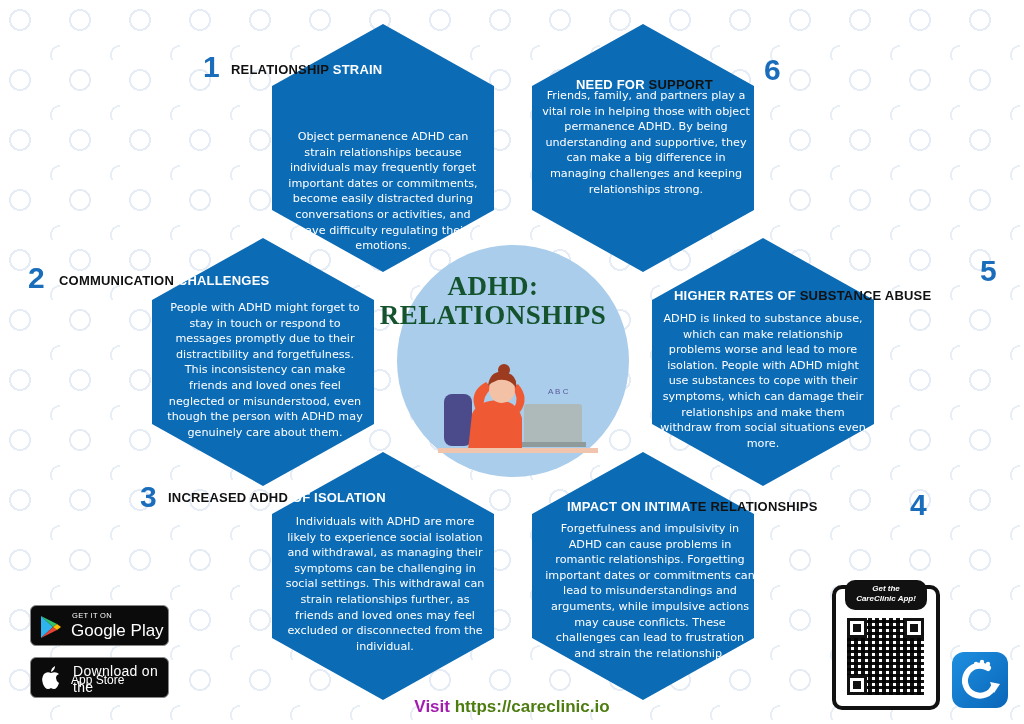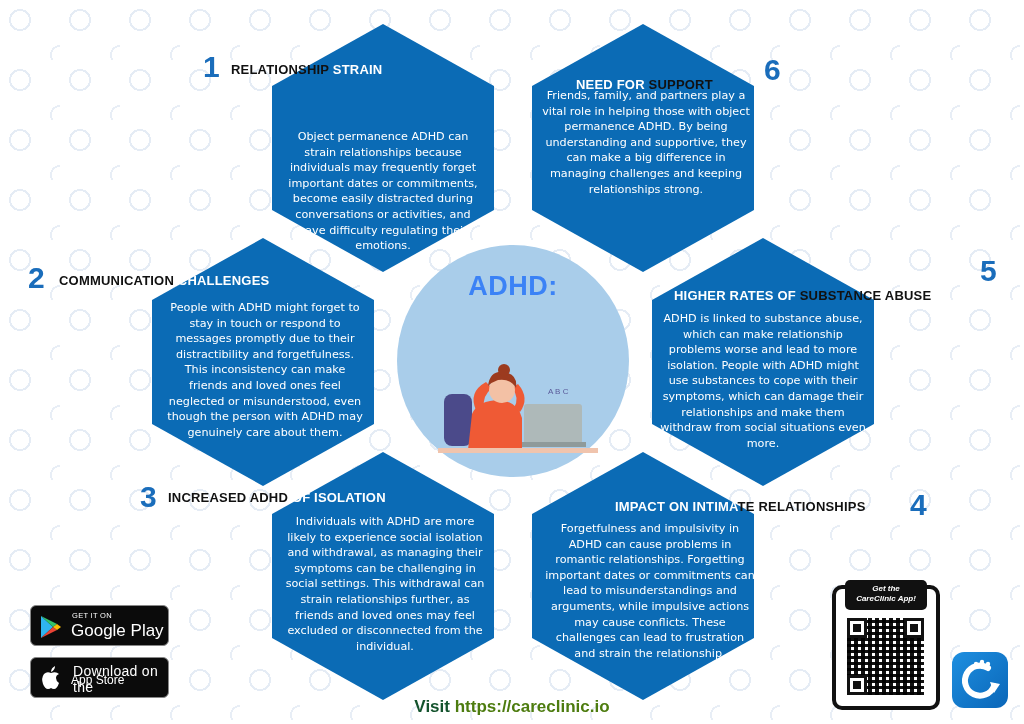--- a/index.html
+++ b/index.html
@@ -52,27 +52,27 @@
 
   .center-circle {
     position: absolute;
     left: 397px; top: 245px;
     width: 232px; height: 232px;
     border-radius: 50%;
     background: #a9cdea;
   }
   .center-title {
     position: absolute;
-    left: 380px; top: 272px; width: 266px;
+    left: 360px; top: 272px; width: 266px;
     text-align: center;
-    font-family: Liberation Sans, sans-serif;
+    font-family: Liberation Serif, serif;
     font-weight: bold;
     font-size: 27px;
     line-height: 29px;
-    color: #3b82f6;
+    color: #14532d;
     letter-spacing: 0.5px;
   }
 
   .store-btn {
     position: absolute;
     left: 30px;
     width: 139px; height: 41px;
     background: #0b0b0b;
     border-radius: 6px;
     border: 1px solid #888;
@@ -83,21 +83,21 @@
 
   .qr-card {
     position: absolute; left: 832px; top: 585px;
     width: 108px; height: 125px;
     border: 4px solid #111;
     border-radius: 10px;
     background: #fff;
   }
   .qr-label {
     position: absolute; left: 845px; top: 580px; width: 82px; height: 30px;
-    background: #111; border-radius: 5px;
+    background: #111; border-radius: 10px;
     color: #fff; text-align: center;
     font-family: "Liberation Sans", sans-serif; font-style: italic; font-weight: bold;
     font-size: 8px; line-height: 10px; padding-top: 4px;
   }
   .qr-code {
     position: absolute; left: 847px; top: 618px; width: 77px; height: 77px;
     background:
       repeating-linear-gradient(90deg, #111 0 4px, transparent 4px 7px),
       repeating-linear-gradient(0deg, #111 0 3px, #fff 3px 6px);
     background-blend-mode: multiply;
@@ -114,21 +114,21 @@
     position: absolute; left: 952px; top: 652px;
     width: 56px; height: 56px; border-radius: 12px;
     background: linear-gradient(135deg, #1e8fe0, #0a66b8);
   }
 
   .visit {
     position: absolute; left: 0; width: 1024px; top: 697px;
     text-align: center;
     font-family: "Liberation Sans", sans-serif; font-weight: bold; font-size: 17px;
   }
-  .visit .label { color: #14532d; }
+  .visit .label { color: #a21caf; }
   .visit .link { color: #4d7c0f; }
 </style>
 </head>
 <body>
 
 <div class="bg-pattern"></div>
 
 <div class="hex" style="left:272px; top:24px;"></div>
 <div class="num" style="left:203px; top:52px;">1</div>
 <div class="heading" style="left:231px; top:62px;">
@@ -158,29 +158,30 @@
 <div class="hex-body" style="left:656px; top:311px; width:214px;">ADHD is linked to substance abuse, which can make relationship problems worse and lead to more isolation. People with ADHD might use substances to cope with their symptoms, which can damage their relationships and make them withdraw from social situations even more.</div>
 
 <div class="hex" style="left:272px; top:452px;"></div>
 <div class="num" style="left:140px; top:482px;">3</div>
 <div class="heading" style="left:168px; top:490px;">
   <span class="k">INCREASED ADHD </span><span class="w">OF ISOLATION</span>
 </div>
 <div class="hex-body" style="left:280px; top:514px; width:210px;">Individuals with ADHD are more likely to experience social isolation and withdrawal, as managing their symptoms can be challenging in social settings. This withdrawal can strain relationships further, as friends and loved ones may feel excluded or disconnected from the individual.</div>
 
 <div class="hex" style="left:532px; top:452px;"></div>
-<div class="heading" style="left:567px; top:499px;margin-left:48px;">
+<div class="heading" style="left:567px; top:499px;">
   <span class="w">IMPACT ON INTIMA</span><span class="k">TE RELATIONSHIPS</span>
 </div>
 <div class="num" style="left:910px; top:490px;">4</div>
 <div class="hex-body" style="left:544px; top:521px; width:212px;">Forgetfulness and impulsivity in ADHD can cause problems in romantic relationships. Forgetting important dates or commitments can lead to misunderstandings and arguments, while impulsive actions may cause conflicts. These challenges can lead to frustration and strain the relationship.</div>
 
 <div class="center-circle"></div>
 <div class="center-title">
   <div>ADHD:</div>
+  <div>RELATIONSHIPS</div>
 </div>
 
 <svg style="position:absolute; left:438px; top:362px;" width="160" height="95" viewBox="0 0 160 95">
 
   <rect x="6" y="32" width="28" height="52" rx="8" fill="#4b4a8a"></rect>
 
   <path d="M30 88 L34 52 Q40 38 62 38 Q80 40 84 56 L84 88 Z" fill="#ef5a35"></path>
 
   <path d="M38 48 Q30 30 48 20 L54 26 Q44 34 46 46 Z" fill="#ef5a35"></path>
   <path d="M82 50 Q92 36 80 22 L74 26 Q82 36 76 46 Z" fill="#ef5a35"></path>

